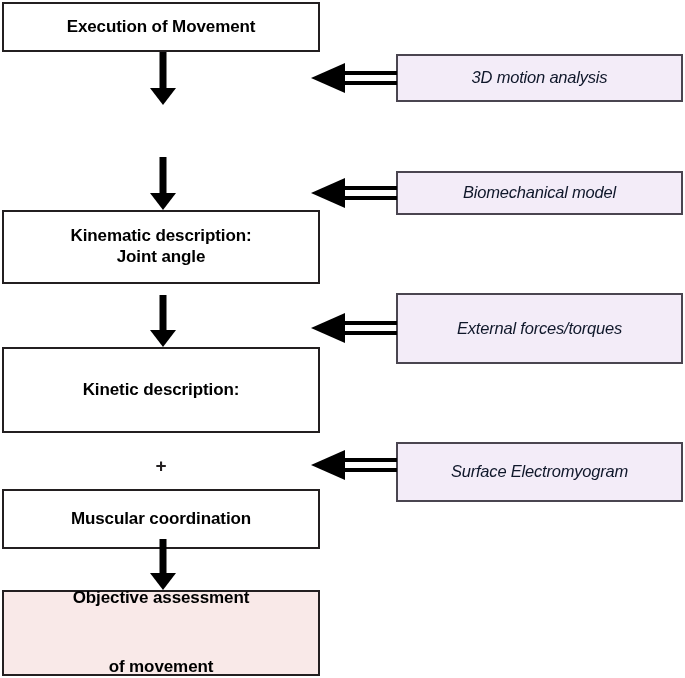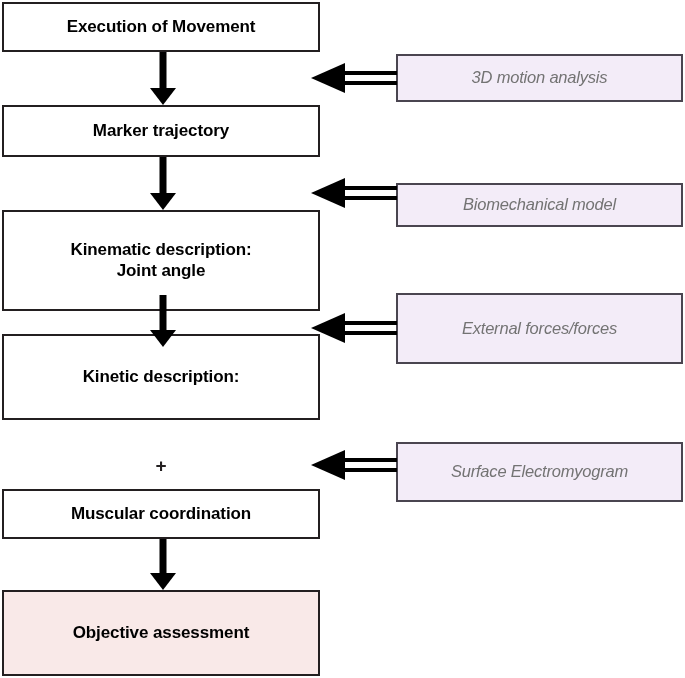--- a/index.html
+++ b/index.html
@@ -55,21 +55,21 @@
   .ibox {
     position: absolute;
     box-sizing: border-box;
     border: 2px solid #4a4550;
     background: #f3ecf8;
     display: flex;
     flex-direction: column;
     align-items: center;
     justify-content: center;
     text-align: center;
-    color: #737373;
+    color: #0f172a;
     line-height: 1.3;
   }
   .ibox .il {
     font-style: italic;
     font-size: 16.5px;
     letter-spacing: -0.2px;
     white-space: nowrap;
   }
 
   
@@ -91,41 +91,39 @@
 </style>
 </head>
 <body>
 
 <div id="canvas">
 
   <div class="pbox" style="left:2px; top:2px; width:318px; height:50px;">
     <span class="l1">Execution of Movement</span>
   </div>
 
-  <div class="pbox" style="left:2px; top:105px; width:318px; height:52px;">
-    <span class="l1">Marker trajectory</span>
-  </div>
-
-  <div class="pbox" style="left:2px; top:210px; width:318px; height:101px;">
+
+  <div class="pbox" style="left:2px; top:210px; width:318px; height:74px;">
     <span class="l1">Kinematic description:</span>
     <span class="l2">Joint angle</span>
   </div>
 
-  <div class="pbox" style="left:2px; top:334px; width:318px; height:86px;">
+  <div class="pbox" style="left:2px; top:347px; width:318px; height:86px;">
     <span class="l1">Kinetic description:</span>
   </div>
 
   <div class="plus" style="left:2px; top:456px; width:318px;">+</div>
 
-  <div class="pbox" style="left:2px; top:489px; width:318px; height:50px;">
+  <div class="pbox" style="left:2px; top:489px; width:318px; height:60px;">
     <span class="l1">Muscular coordination</span>
   </div>
 
   <div class="pbox accent" style="left:2px; top:590px; width:318px; height:86px;">
     <span class="l1">Objective assessment</span>
+    <span class="l1">of movement</span>
   </div>
 
   <div class="varrow" style="left:146px; top:52px; width:34px; height:54px;">
     <svg width="34" height="54" viewBox="0 0 34 54">
       <rect x="13.5" y="0" width="7" height="38" fill="#000000"></rect>
       <polygon points="4,36 30,36 17,53" fill="#000000"></polygon>
     </svg>
   </div>
 
   <div class="varrow" style="left:146px; top:157px; width:34px; height:54px;">
@@ -146,26 +144,26 @@
     <svg width="34" height="52" viewBox="0 0 34 52">
       <rect x="13.5" y="0" width="7" height="36" fill="#000000"></rect>
       <polygon points="4,34 30,34 17,51" fill="#000000"></polygon>
     </svg>
   </div>
 
   <div class="ibox" style="left:396px; top:54px; width:287px; height:48px;">
     <span class="il">3D motion analysis</span>
   </div>
 
-  <div class="ibox" style="left:396px; top:171px; width:287px; height:44px;margin-top:12px;">
+  <div class="ibox" style="left:396px; top:171px; width:287px; height:44px;">
     <span class="il">Biomechanical model</span>
   </div>
 
   <div class="ibox" style="left:396px; top:293px; width:287px; height:71px;">
-    <span class="il">External forces/forces</span>
+    <span class="il">External forces/torques</span>
   </div>
 
   <div class="ibox" style="left:396px; top:442px; width:287px; height:60px;">
     <span class="il">Surface Electromyogram</span>
   </div>
 
   <div class="harrow" style="left:311px; top:62px; width:86px; height:32px;">
     <svg width="86" height="32" viewBox="0 0 86 32">
       <polygon points="0,16 34,1 34,31" fill="#000000"></polygon>
       <rect x="31" y="9" width="55" height="4" fill="#000000"></rect>

